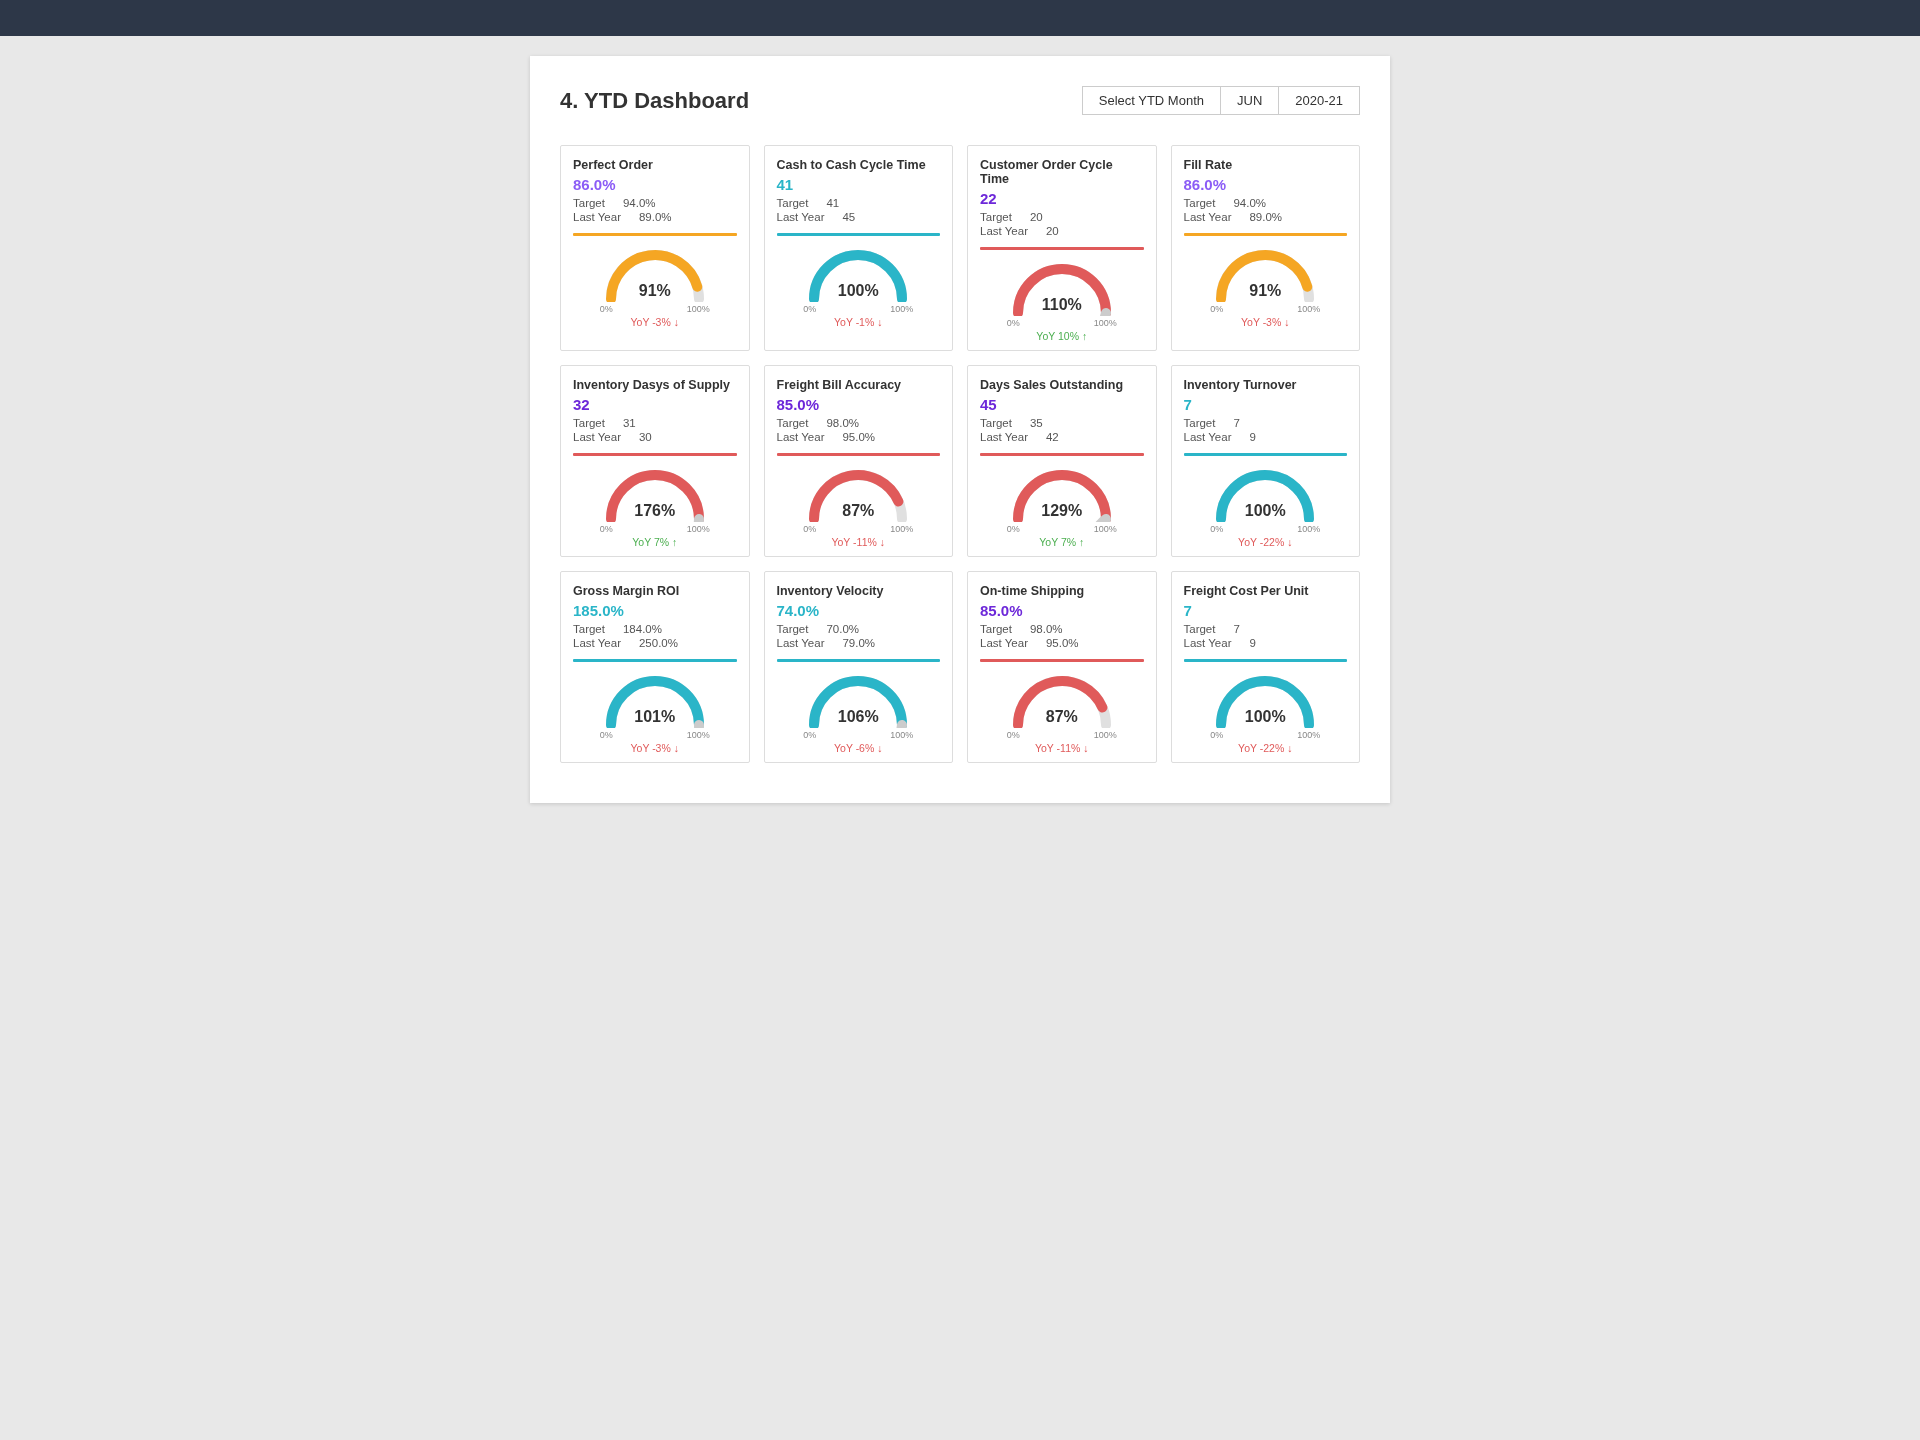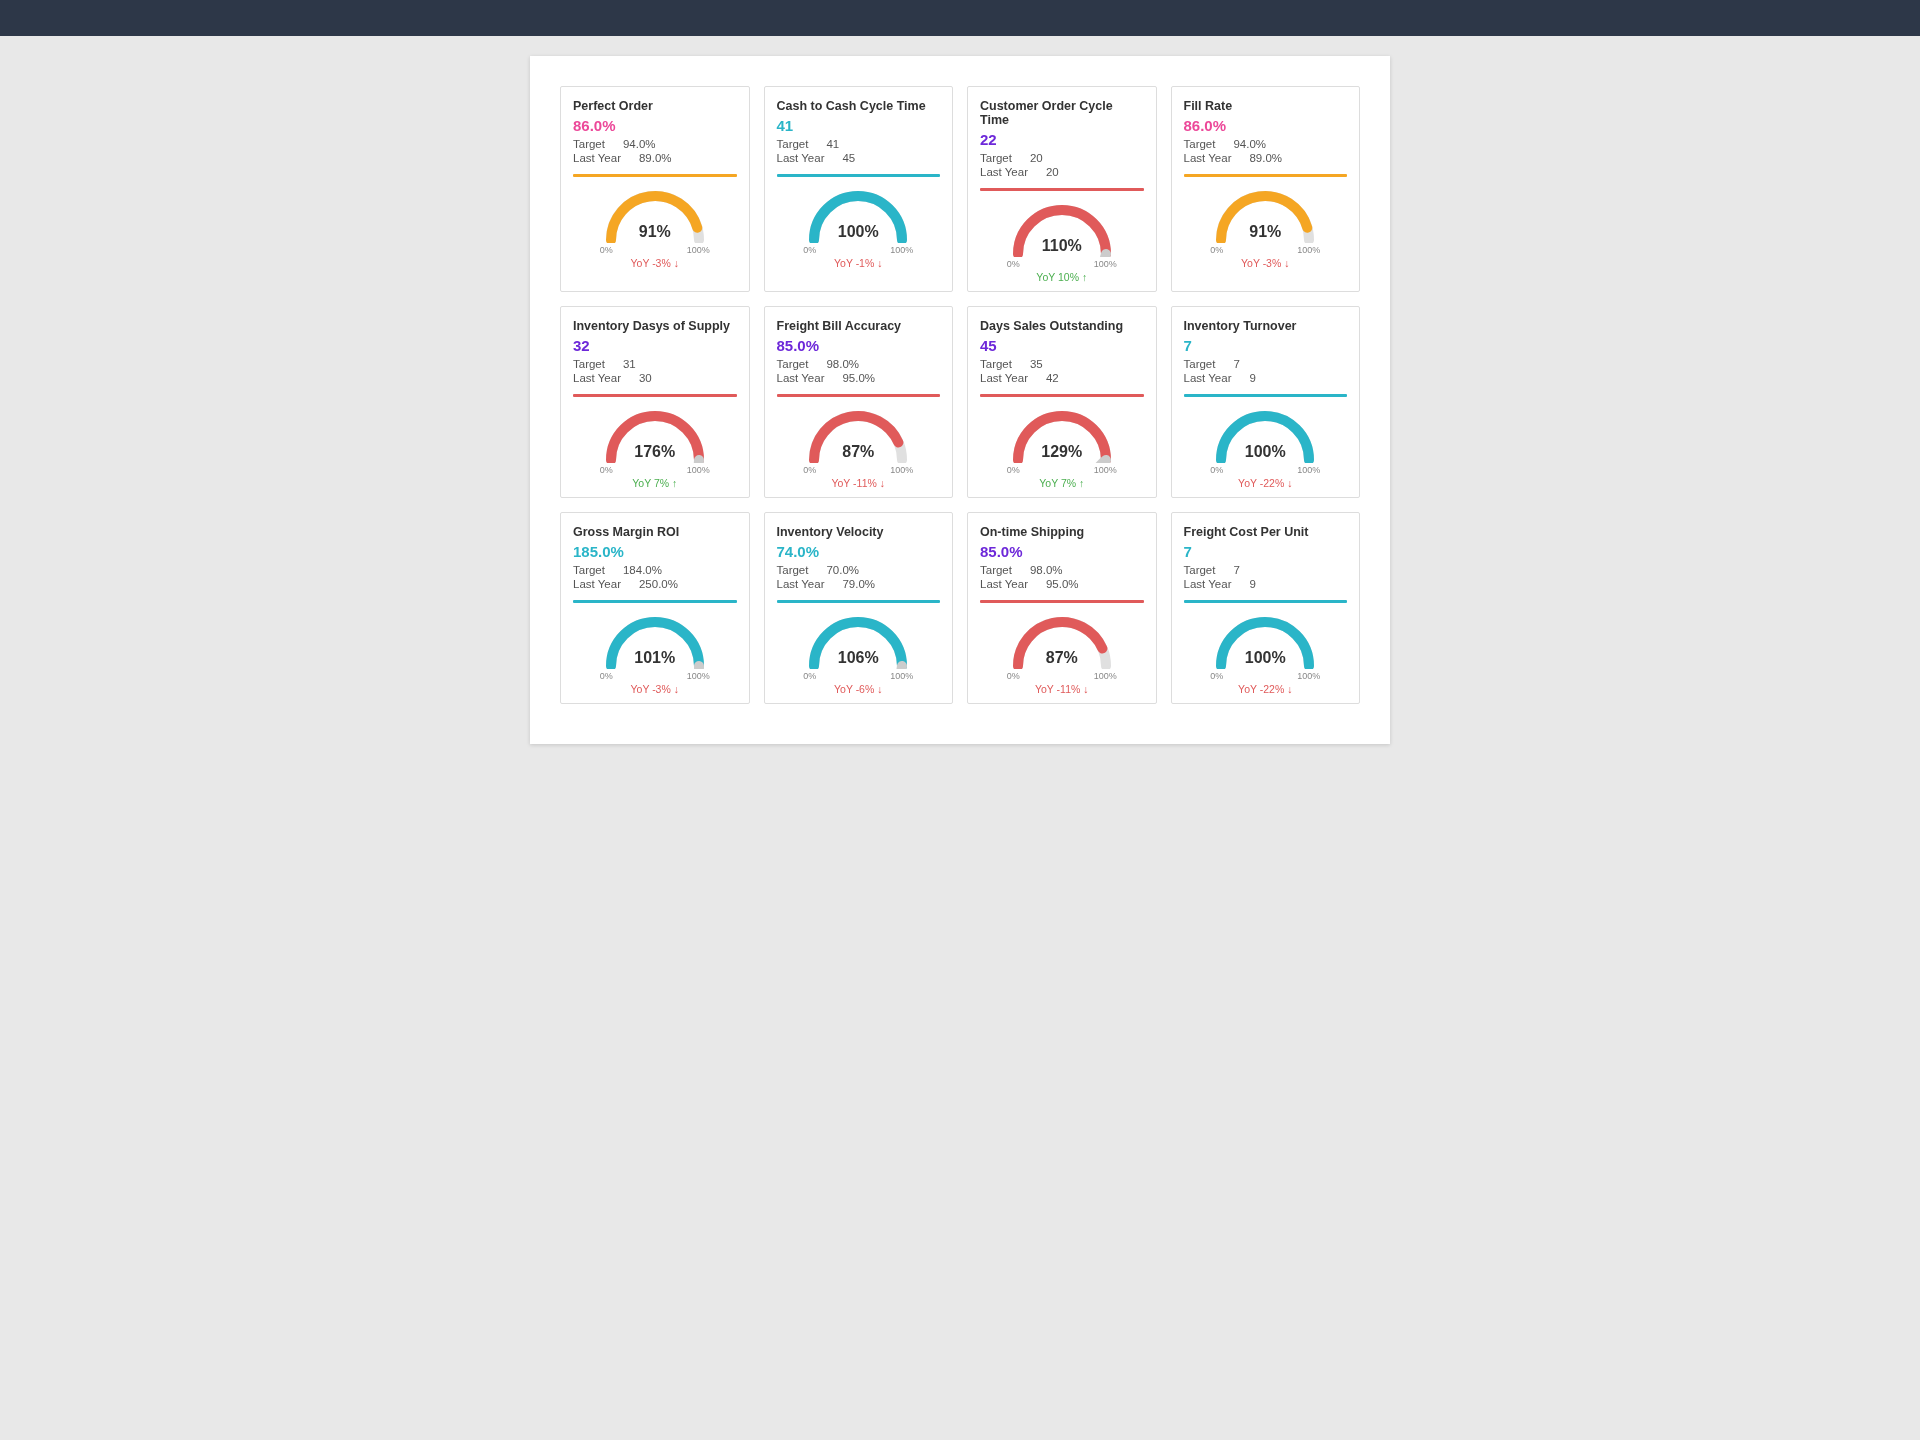--- a/index.html
+++ b/index.html
@@ -125,35 +125,43 @@
     }
     .gauge-label {
       font-size: 9px;
       color: #888;
     }
     .yoy-text {
       font-size: 10.5px;
       color: #555;
       margin-top: 2px;
     }
-    .color-yellow { color: #ec4899; }
+    .color-yellow { color: #8b5cf6; }
     .color-cyan { color: #2ab5c8; }
     .color-red { color: #6d28d9; }
     .divider-yellow { background: #f5a623; }
     .divider-cyan { background: #2ab5c8; }
     .divider-red { background: #e05a5a; }
     .yoy-down { color: #e05a5a; }
     .yoy-up { color: #4caf50; }
   </style>
 </head>
 <body>
 
 <div class="top-bar"></div>
 
 <div class="page-container">
+  <div class="header">
+    <div class="page-title">4. YTD Dashboard</div>
+    <div class="header-controls">
+      <div class="ctrl-btn">Select YTD Month</div>
+      <div class="ctrl-btn">JUN</div>
+      <div class="ctrl-btn">2020-21</div>
+    </div>
+  </div>
 
   <div class="grid" id="card-grid">
       <div class="card">
     <div class="card-title">Perfect Order</div>
     <div class="card-value color-yellow">86.0%</div>
     <div class="card-row">
       <span class="label">Target</span>
       <span class="val">94.0%</span>
     </div>
     <div class="card-row">

